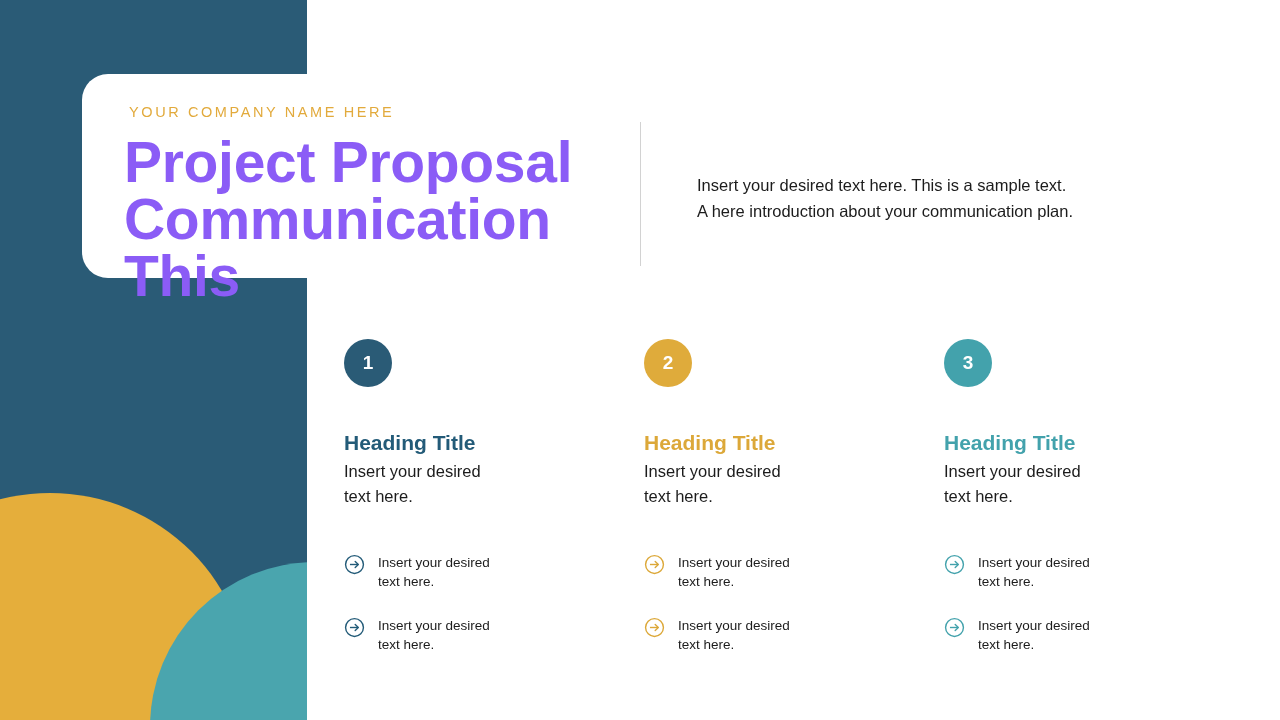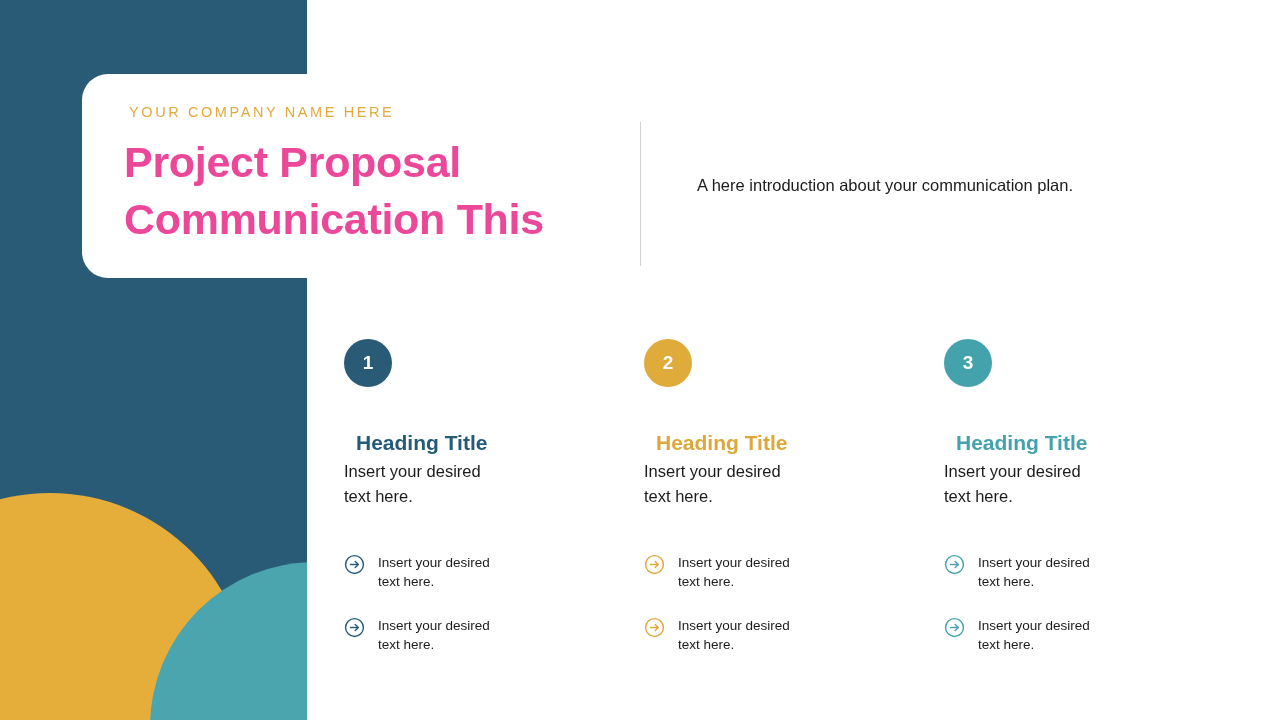--- a/index.html
+++ b/index.html
@@ -64,24 +64,24 @@
   }
   .eyebrow {
     font-size: 14.5px;
     letter-spacing: 2.6px;
     color: #E2AA3C;
     font-weight: 400;
     margin: 0 0 14px 5px;
     white-space: nowrap;
   }
   .title-main {
-    font-size: 43px;
+    font-size: 57px;
     line-height: 57px;
     font-weight: bold;
-    color: #ec4899;
+    color: #8b5cf6;
     margin: 0;
     letter-spacing: -0.3px;
   }
 
   
   .divider {
     position: absolute;
     left: 640px;
     top: 122px;
     width: 1px;
@@ -119,21 +119,21 @@
     display: flex;
     align-items: center;
     justify-content: center;
     color: #ffffff;
     font-size: 19px;
     font-weight: bold;
   }
   .col-heading {
     font-size: 21px;
     font-weight: bold;
-    margin: 43px 0 0 12px;
+    margin: 43px 0 0 0;
     line-height: 26px;
   }
   .col-sub {
     font-size: 16.5px;
     line-height: 25px;
     color: #1c1c1c;
     margin: 3px 0 0 0;
   }
   .bullets {
     margin-top: 44px;
@@ -170,20 +170,21 @@
     <p class="eyebrow">YOUR COMPANY NAME HERE</p>
     <h1 class="title-main">
       <span>Project Proposal</span><br>
       <span>Communication This</span>
     </h1>
   </div>
 
   <div class="divider"></div>
 
   <div class="intro">
+    <div>Insert your desired text here. This is a sample text.</div>
     <div>A here introduction about your communication plan.</div>
   </div>
 
   <div class="columns">
 
     <div class="column">
       <div class="num-badge" style="background:#2A5B76">
         <span>1</span>
       </div>
       <h2 class="col-heading" style="color:#235B78">Heading Title</h2>

